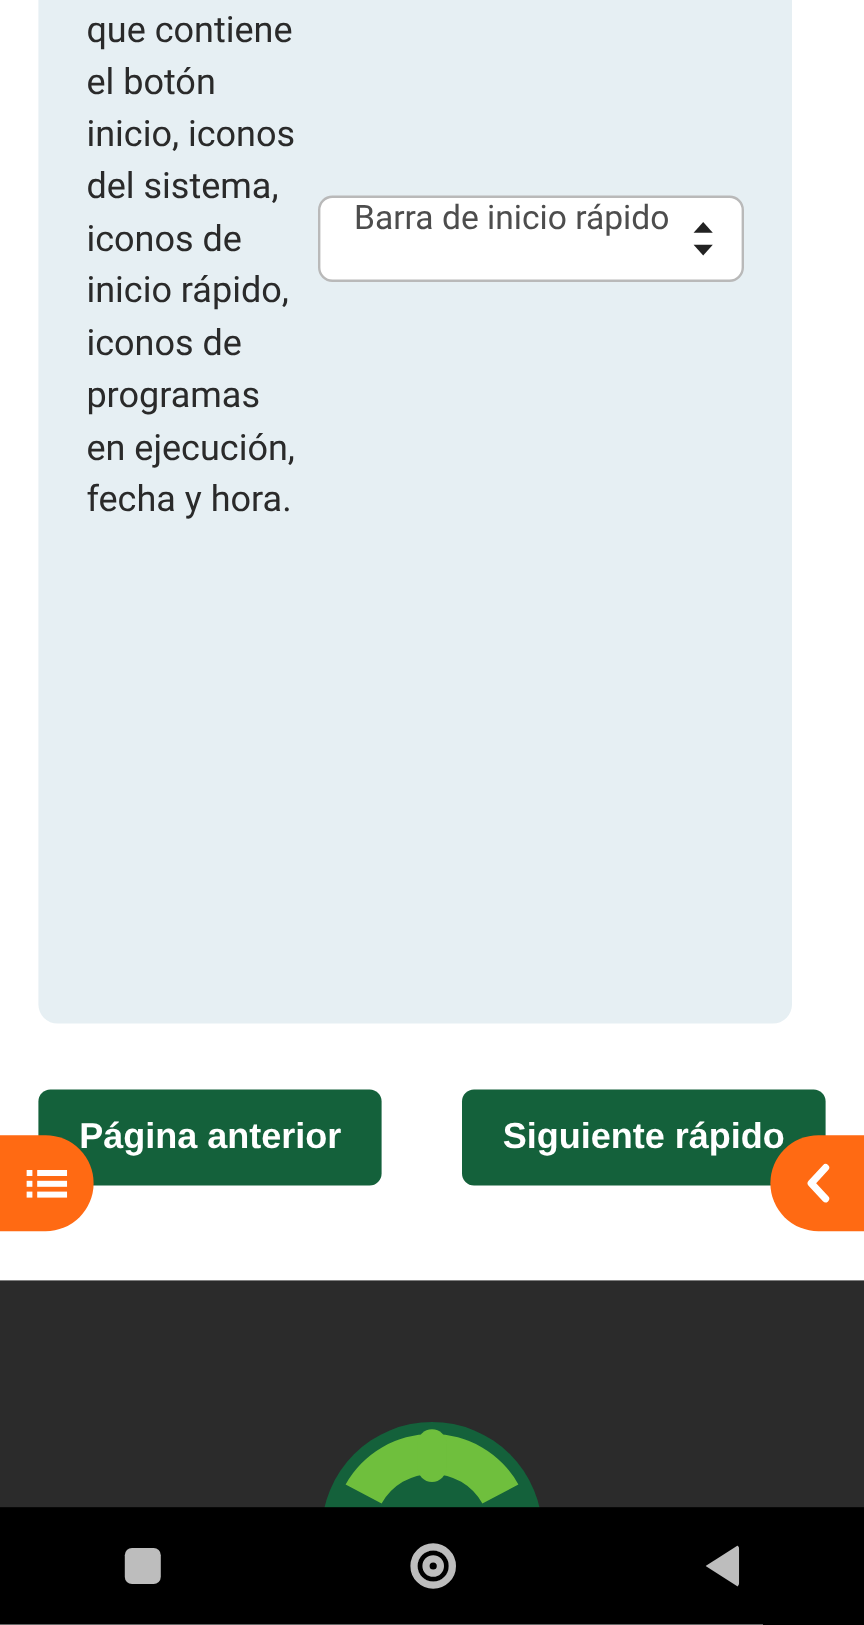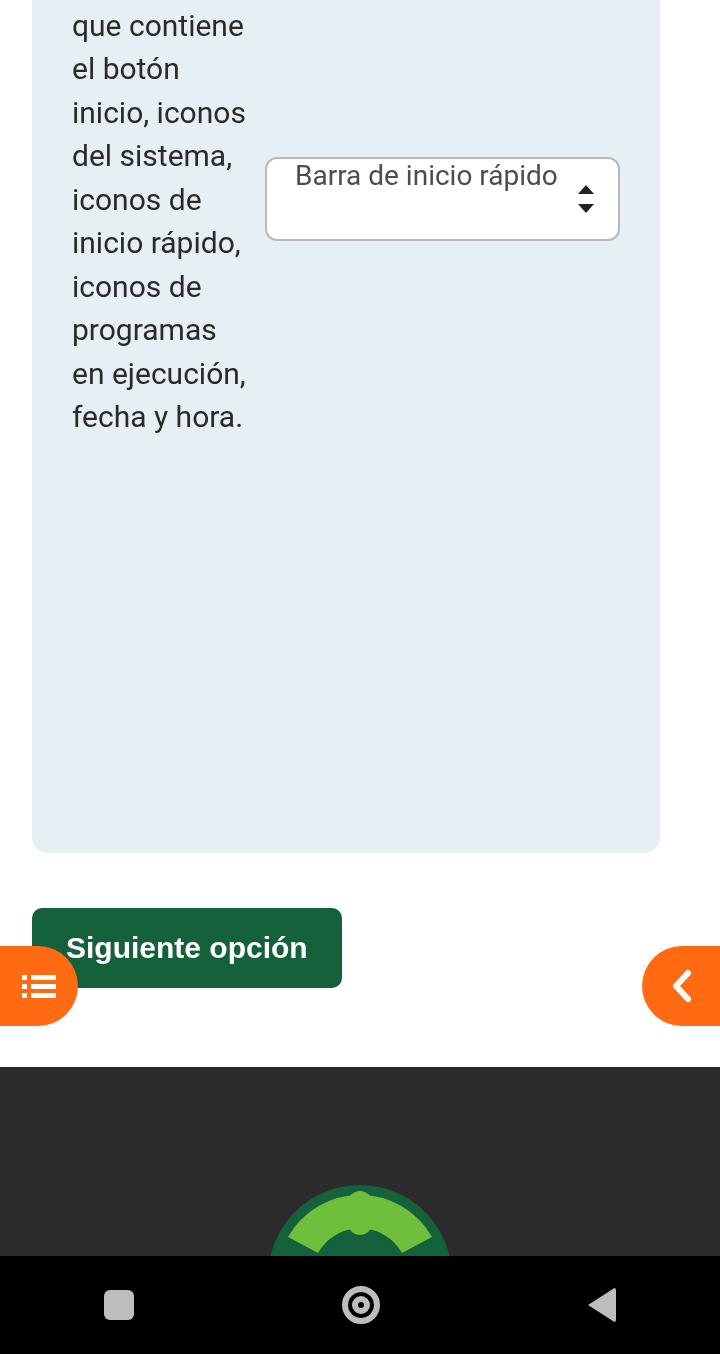--- a/index.html
+++ b/index.html
@@ -28,21 +28,21 @@
     font-size: 30px;
     line-height: 1.45;
     font-weight: 400;
   }
   .sel-wrap {
     position: relative;
     flex: 1;
   }
   .sel {
     width: 100%;
-    height: 84px;
+    height: 72px;
     border: 2px solid #b9b9b9;
     border-radius: 12px;
     background: #ffffff;
     padding: 0 60px 0 28px;
     font-size: 28px;
     color: #4d4d4d;
     appearance: none;
     -webkit-appearance: none;
     outline: none;
     white-space: nowrap;
@@ -161,21 +161,22 @@
       <div class="sel-wrap">
         <div class="sel">Barra de inicio rápido</div>
         <span class="sel-caret"></span>
       </div>
     </div>
 
 
   </div>
 
   <div class="nav-buttons">
-    <button class="nav-btn">Siguiente opción</button>
+    <button class="nav-btn">Página anterior</button>
+    <button class="nav-btn">Siguiente rápido</button>
   </div>
 
   <div class="fab left">
     <svg width="34" height="26" viewBox="0 0 34 26" fill="none">
       <rect x="0" y="2" width="5" height="5" fill="#fff"></rect>
       <rect x="9" y="2" width="25" height="5" fill="#fff"></rect>
       <rect x="0" y="11" width="5" height="5" fill="#fff"></rect>
       <rect x="9" y="11" width="25" height="5" fill="#fff"></rect>
       <rect x="0" y="20" width="5" height="5" fill="#fff"></rect>
       <rect x="9" y="20" width="25" height="5" fill="#fff"></rect>

